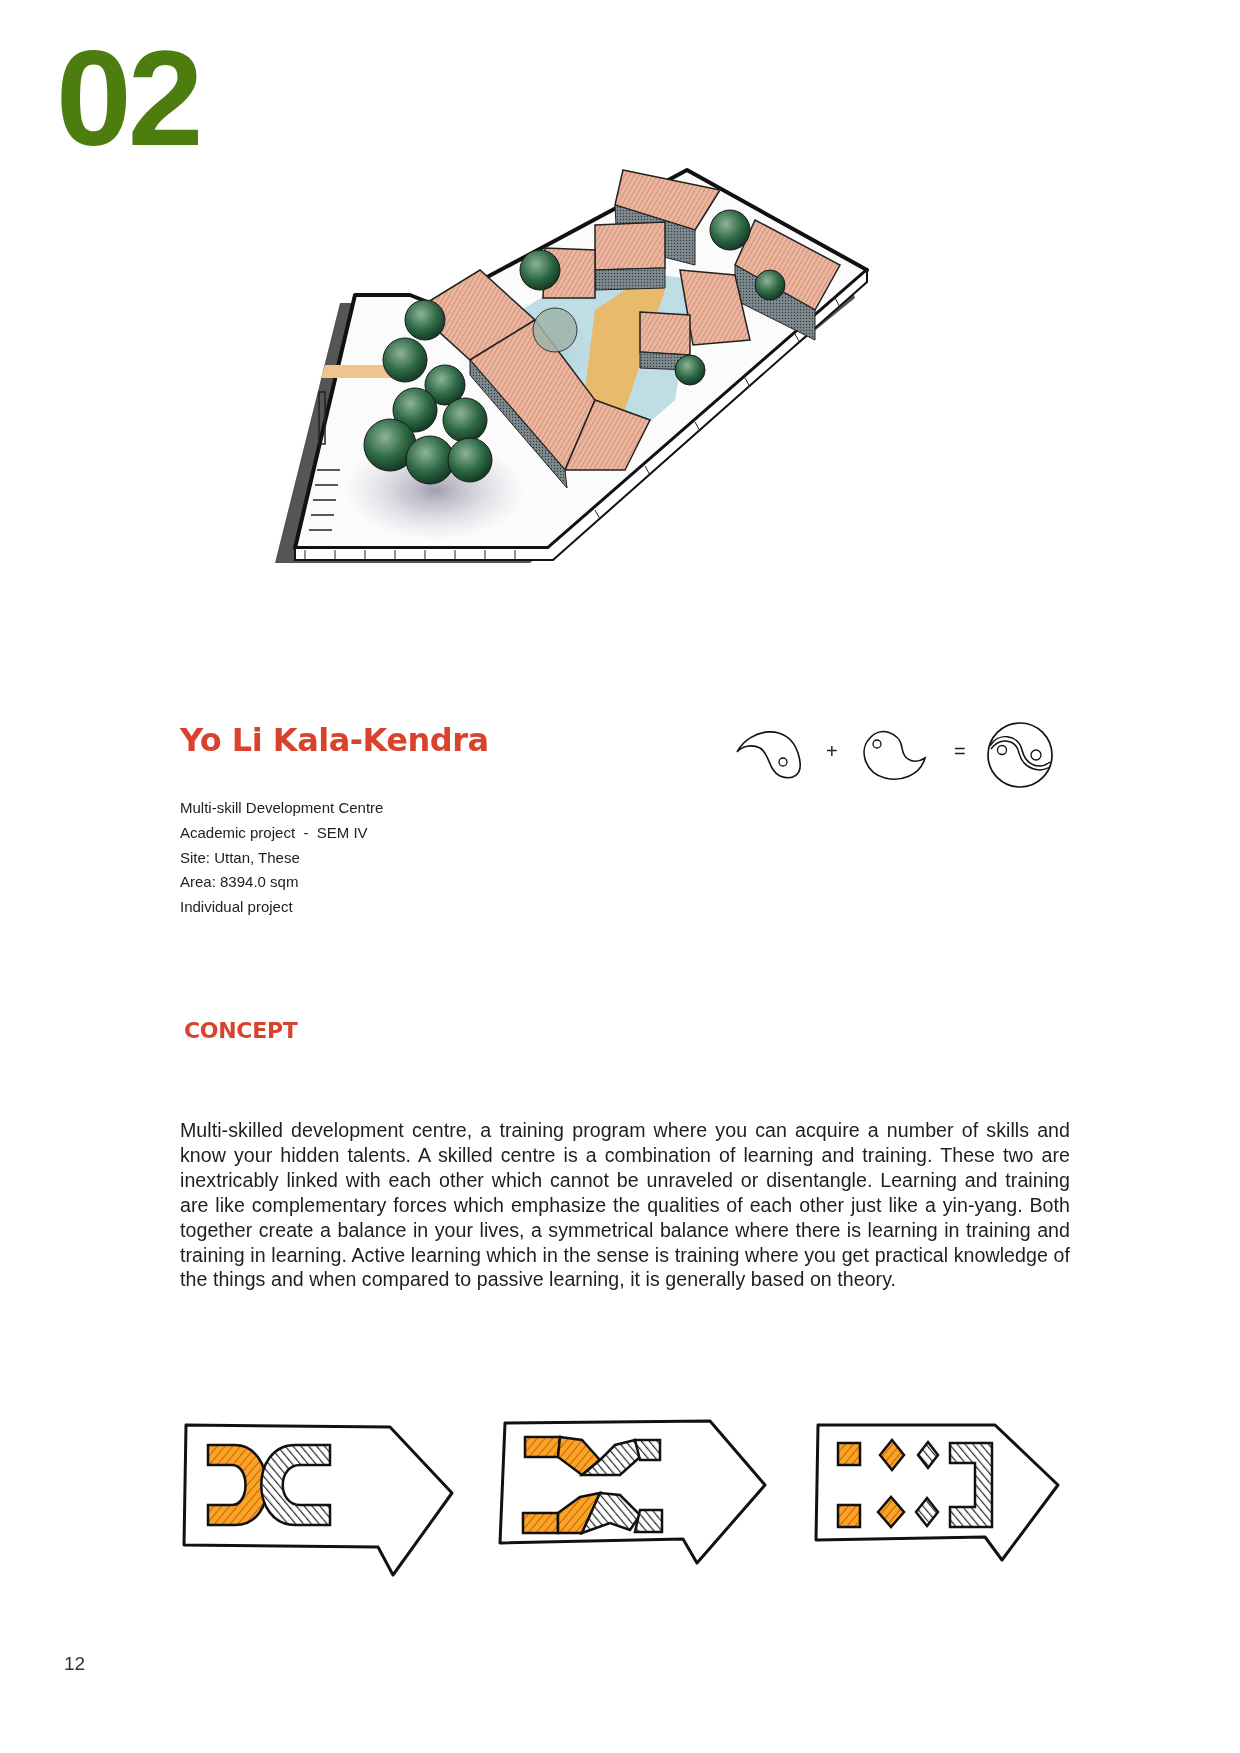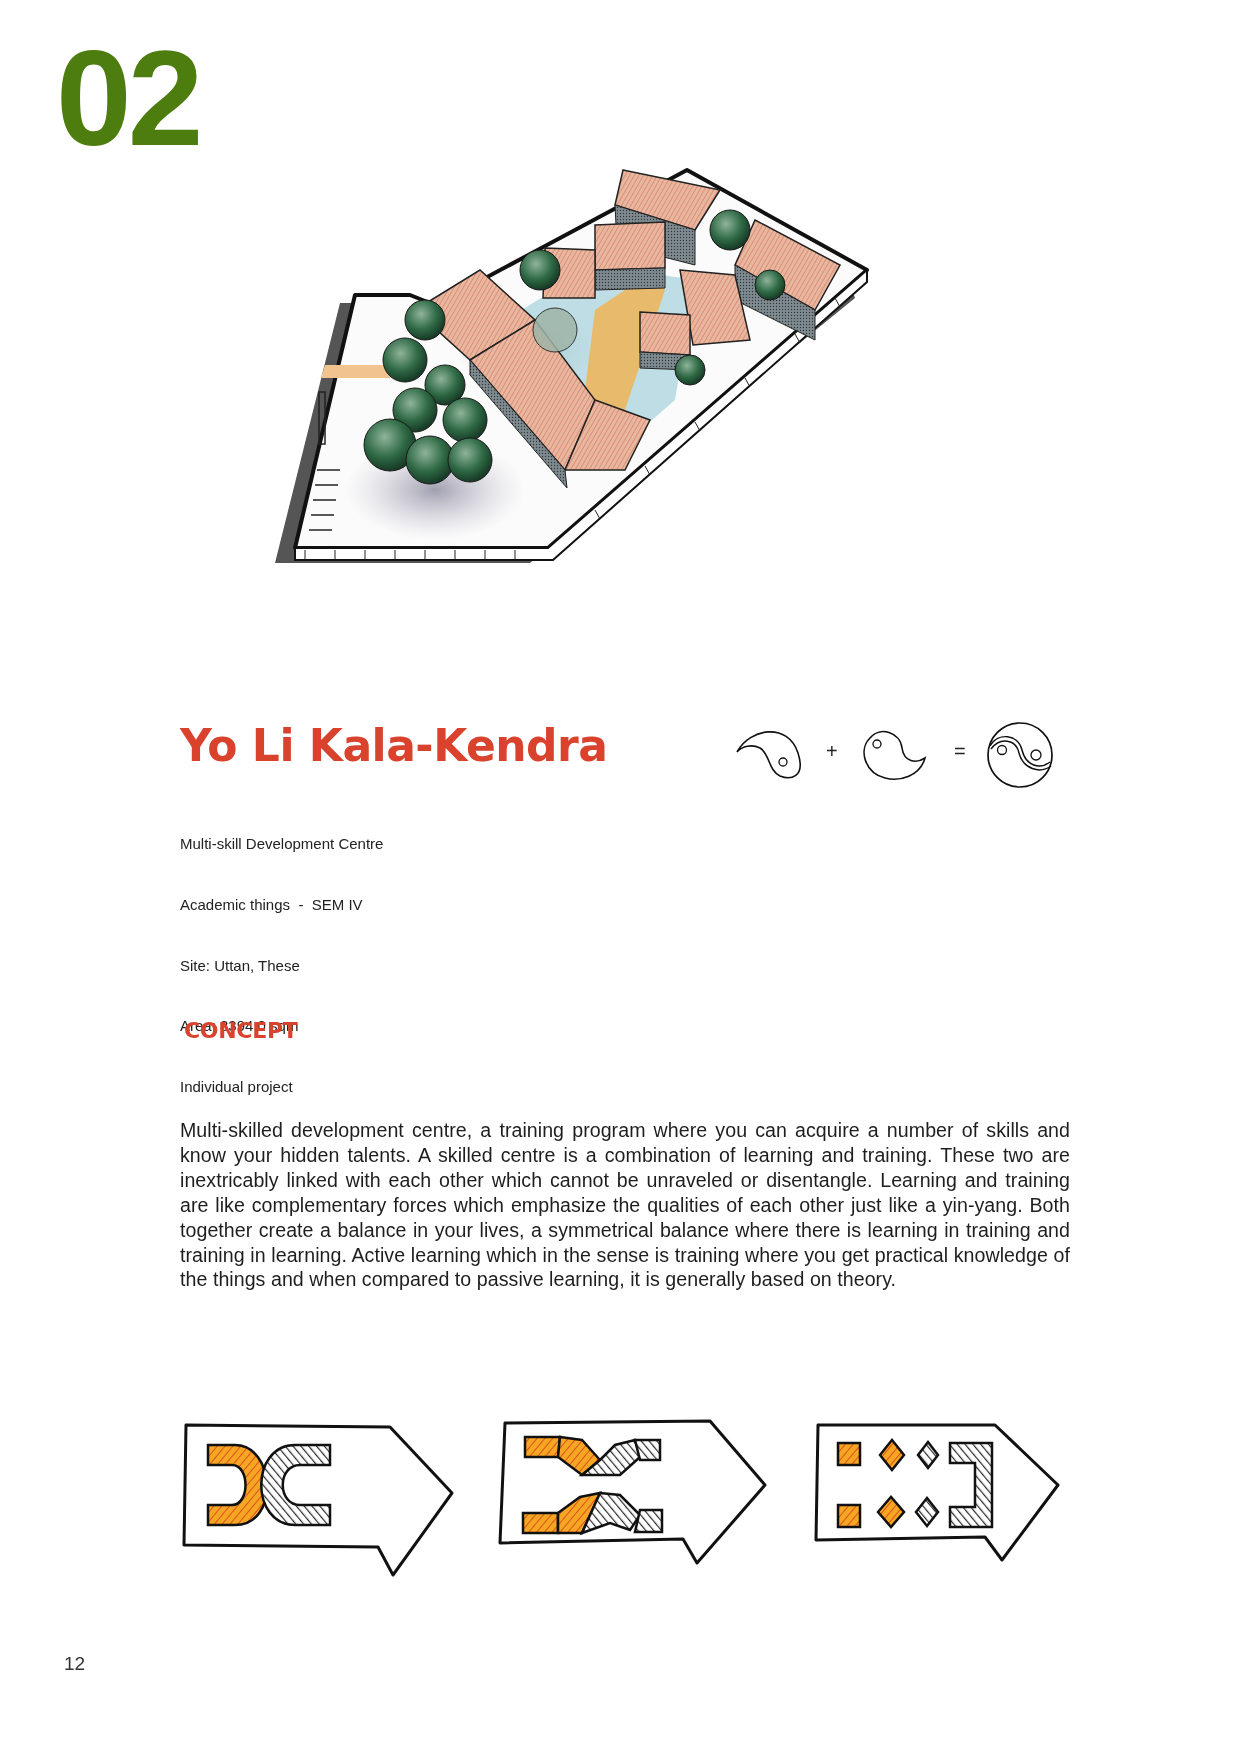--- a/index.html
+++ b/index.html
@@ -1,24 +1,24 @@
 <!DOCTYPE html>
 <html><head>
 <meta charset="utf-8">
 <style>
   html, body { margin: 0; padding: 0; background: #ffffff; }
   body { width: 1240px; height: 1753px; position: relative; overflow: hidden;
          font-family: "Liberation Sans", "DejaVu Sans", sans-serif; color: #1a1a1a; }
   .abs { position: absolute; }
   .proj-num { left: 56px; top: 30px; font-size: 136px; font-weight: 700; color: #4d7c0f;
               letter-spacing: -4px; line-height: 1; font-family: "Liberation Sans", sans-serif; }
-  .title { left: 180px; top: 724px; font-size: 44px; font-weight: 700; color: #d9432e;
+  .title { left: 180px; top: 724px; font-size: 32px; font-weight: 700; color: #d9432e;
            font-family: "DejaVu Sans", sans-serif; letter-spacing: -0.5px; line-height: 1; }
   .info { left: 180px; top: 796px; font-size: 15px; line-height: 24.8px; color: #222; }
-  .info div { white-space: pre; margin-top: 36px; }
+  .info div { white-space: pre; }
   .concept-h { left: 184px; top: 1018px; font-size: 22px; font-weight: 700; color: #d9432e;
                font-family: "DejaVu Sans", sans-serif; letter-spacing: -0.3px; }
   .concept-p { left: 180px; top: 1070px; width: 890px; font-size: 19.6px; line-height: 24.9px;
                text-align: justify; color: #1e1e1e; letter-spacing: 0.05px; margin-top: 48px; }
   .page-num { left: 64px; top: 1653px; font-size: 19px; color: #333; }
   .op { font-size: 20px; color: #222; }
   svg { overflow: visible; }
 </style>
 </head>
 <body>
@@ -117,21 +117,21 @@
       <circle cx="475" cy="115" r="15" fill="url(#treeG)"></circle>
       <circle cx="395" cy="200" r="15" fill="url(#treeG)"></circle>
     </g>
   </svg>
 </div>
 
 <div class="abs title">Yo Li Kala-Kendra</div>
 
 <div class="abs info">
   <div>Multi-skill Development Centre</div>
-  <div>Academic things  -  SEM IV</div>
+  <div>Academic project  -  SEM IV</div>
   <div>Site: Uttan, These</div>
   <div>Area: 8394.0 sqm</div>
   <div>Individual project</div>
 </div>
 
 <div class="abs" style="left:730px; top:718px; width:340px; height:75px;">
   <svg width="340" height="75" viewBox="0 0 340 75" style="position:absolute;left:0;top:0;">
 
     <path d="M7,34 C20,10 58,4 68,35 C76,60 60,62 50,58 C38,52 40,36 30,30 C22,26 12,28 7,34 Z" fill="none" stroke="#111" stroke-width="1.6"></path>
     <circle cx="53" cy="44" r="4" fill="none" stroke="#111" stroke-width="1.3"></circle>

